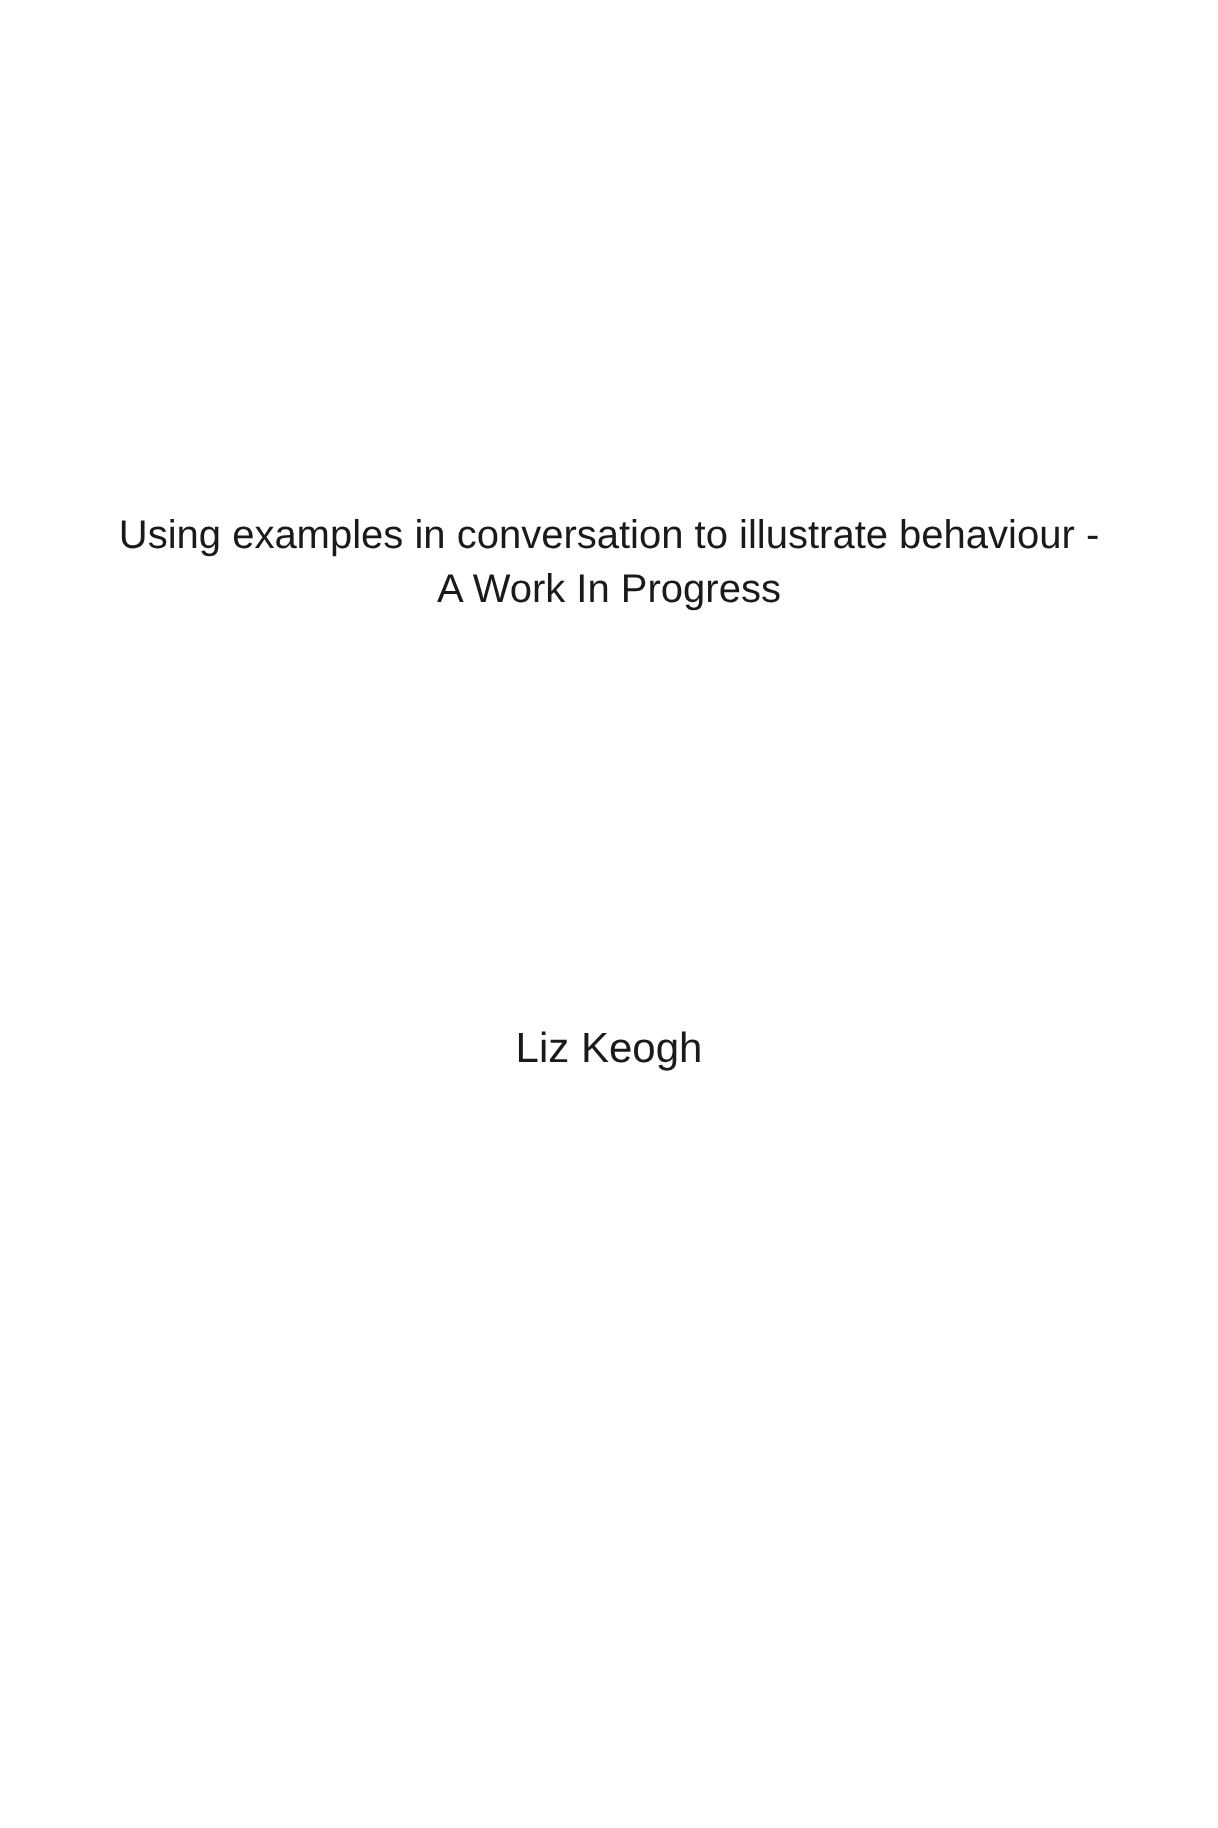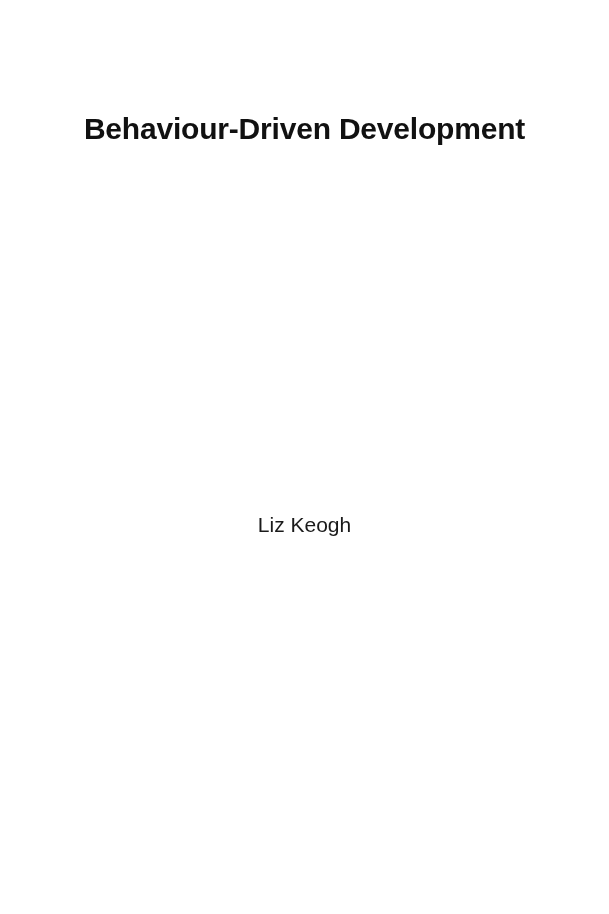--- a/index.html
+++ b/index.html
@@ -67,22 +67,22 @@
     line-height: 1.2;
     color: #1a1a1a;
     margin: 0;
   }
 </style>
 </head>
 <body>
 
 <div class="page">
 
-  <div class="title-block">
-    <h1 class="title">Behaviour-Driven Development</h1>
+
+  <div class="subtitle-block">
+    <p class="subtitle">Using examples in conversation to illustrate behaviour - A Work In Progress</p>
   </div>
-
 
   <div class="author-block">
     <p class="author">Liz Keogh</p>
   </div>
 
 </div>
 
 </body></html>

